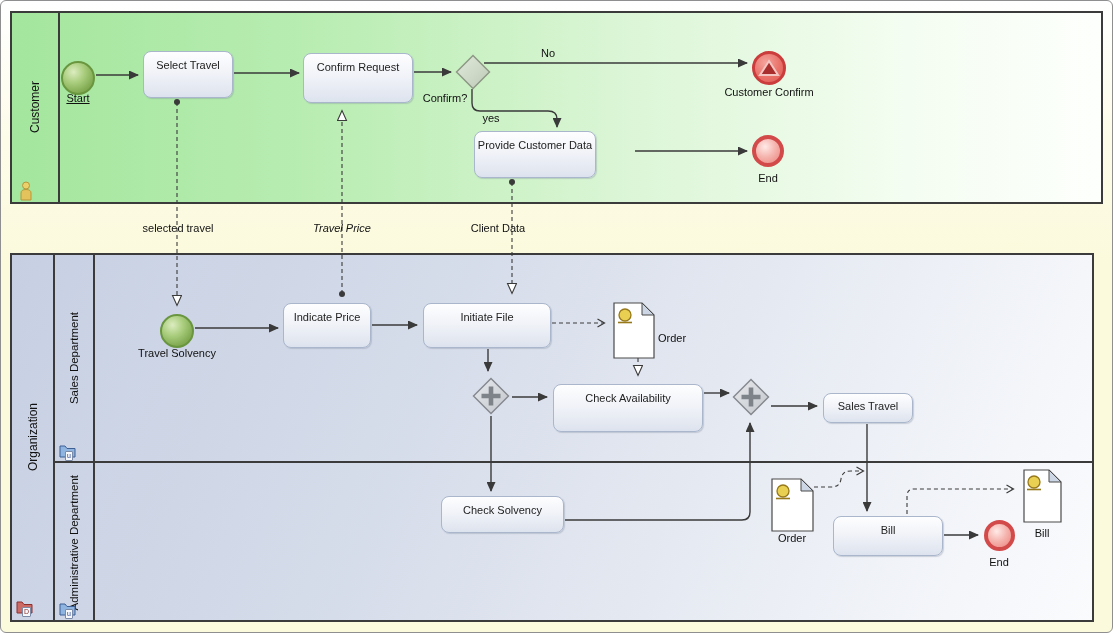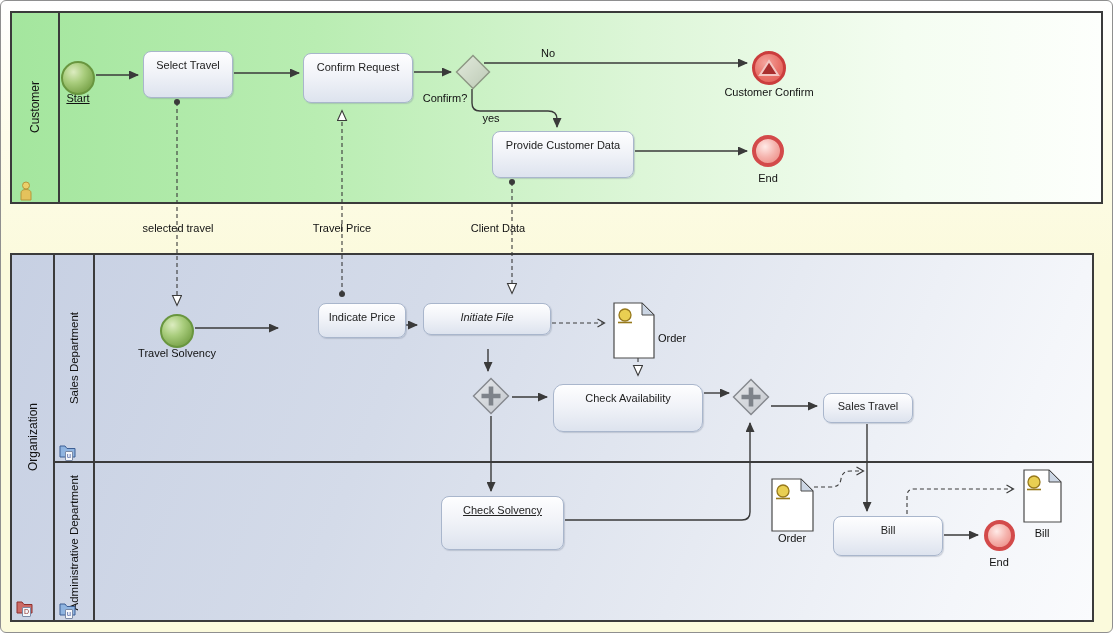--- a/index.html
+++ b/index.html
@@ -151,34 +151,34 @@
   <div class="lbl" style="left:518px;top:46px;width:36px;text-align:right;">No</div>
   <div class="lbl" style="left:472px;top:111px;width:36px;">yes</div>
 
   <div class="event ev-abort" style="left:751px;top:50px;width:34px;height:34px;">
     <svg class="node-svg" width="22" height="18" viewBox="0 0 22 18">
       <polygon points="11,2 20,16 2,16" fill="#a92f2f" stroke="#f3c6c2" stroke-width="2"></polygon>
     </svg>
   </div>
   <div class="lbl" style="left:718px;top:85px;width:100px;">Customer Confirm</div>
 
-  <div class="task" style="left:491px;top:130px;width:142px;height:47px;">Provide Customer Data</div>
+  <div class="task" style="left:473px;top:130px;width:122px;height:47px;">Provide Customer Data</div>
 
   <div class="event ev-end" style="left:751px;top:134px;width:32px;height:32px;"></div>
   <div class="lbl" style="left:742px;top:171px;width:50px;">End</div>
 
   <div class="lbl" style="left:135px;top:221px;width:84px;">selected travel</div>
-  <div class="lbl" style="left:306px;top:221px;width:70px;">Travel Price</div>
+  <div class="lbl" style="left:306px;top:221px;width:70px;font-style:italic;">Travel Price</div>
   <div class="lbl" style="left:464px;top:221px;width:66px;">Client Data</div>
 
   <div class="event ev-start" style="left:159px;top:313px;width:34px;height:34px;"></div>
   <div class="lbl" style="left:126px;top:346px;width:100px;">Travel Solvency</div>
 
-  <div class="task" style="left:282px;top:302px;width:88px;height:35px;margin-left:35px;">Indicate Price</div>
-  <div class="task" style="left:422px;top:302px;width:128px;height:32px;font-style:italic;">Initiate File</div>
+  <div class="task" style="left:282px;top:302px;width:88px;height:45px;">Indicate Price</div>
+  <div class="task" style="left:422px;top:302px;width:128px;height:45px;">Initiate File</div>
 
   <div class="doc" style="left:612px;top:301px;">
     <svg class="node-svg" width="42" height="57" viewBox="0 0 42 57">
       <path d="M1,1 H29 L41,13 V56 H1 Z" fill="#ffffff" stroke="#4a4a4a" stroke-width="1.2"></path>
       <polygon points="29,1 29,13 41,13" fill="#ccd6e4" stroke="#4a4a4a" stroke-width="1"></polygon>
       <circle cx="12" cy="13" r="6" fill="#e9cf52" stroke="#97791b" stroke-width="1.3"></circle>
       <path d="M5,20.5 H19" stroke="#97791b" stroke-width="1.6"></path>
     </svg>
   </div>
   <div class="lbl" style="left:657px;top:331px;width:46px;text-align:left;">Order</div>
@@ -189,38 +189,38 @@
           <linearGradient id="gwg2" x1="0" y1="0" x2="1" y2="1">
         <stop offset="0" stop-color="#e8eaed"></stop>
             <stop offset="1" stop-color="#c2c6cc"></stop>
       </linearGradient>
         </defs>
       <polygon points="19,1.5 36.5,19 19,36.5 1.5,19" fill="url(#gwg2)" stroke="#84878d" stroke-width="1.4"></polygon>
       <path d="M19,9.5 V28.5 M9.5,19 H28.5" stroke="#7e838a" stroke-width="4.6"></path>
     </svg>
   </div>
 
-  <div class="task" style="left:552px;top:383px;width:150px;height:48px;border-radius:10px;">Check Availability</div>
+  <div class="task" style="left:552px;top:383px;width:150px;height:48px;">Check Availability</div>
 
   <div class="gateway" style="left:731px;top:377px;">
     <svg class="node-svg" width="38" height="38" viewBox="0 0 38 38">
       <defs>
           <linearGradient id="gwg3" x1="0" y1="0" x2="1" y2="1">
         <stop offset="0" stop-color="#e8eaed"></stop>
             <stop offset="1" stop-color="#c2c6cc"></stop>
       </linearGradient>
         </defs>
       <polygon points="19,1.5 36.5,19 19,36.5 1.5,19" fill="url(#gwg3)" stroke="#84878d" stroke-width="1.4"></polygon>
       <path d="M19,9.5 V28.5 M9.5,19 H28.5" stroke="#7e838a" stroke-width="4.6"></path>
     </svg>
   </div>
 
   <div class="task" style="left:822px;top:392px;width:90px;height:30px;padding-top:6px;">Sales Travel</div>
 
-  <div class="task" style="left:440px;top:495px;width:123px;height:54px;text-decoration:underline;">Check Solvency</div>
+  <div class="task" style="left:440px;top:495px;width:123px;height:37px;">Check Solvency</div>
 
   <div class="doc" style="left:770px;top:477px;">
     <svg class="node-svg" width="43" height="54" viewBox="0 0 43 54">
       <path d="M1,1 H30 L42,13 V53 H1 Z" fill="#ffffff" stroke="#4a4a4a" stroke-width="1.2"></path>
       <polygon points="30,1 30,13 42,13" fill="#ccd6e4" stroke="#4a4a4a" stroke-width="1"></polygon>
       <circle cx="12" cy="13" r="6" fill="#e9cf52" stroke="#97791b" stroke-width="1.3"></circle>
       <path d="M5,20.5 H19" stroke="#97791b" stroke-width="1.6"></path>
     </svg>
   </div>
   <div class="lbl" style="left:766px;top:531px;width:50px;">Order</div>

